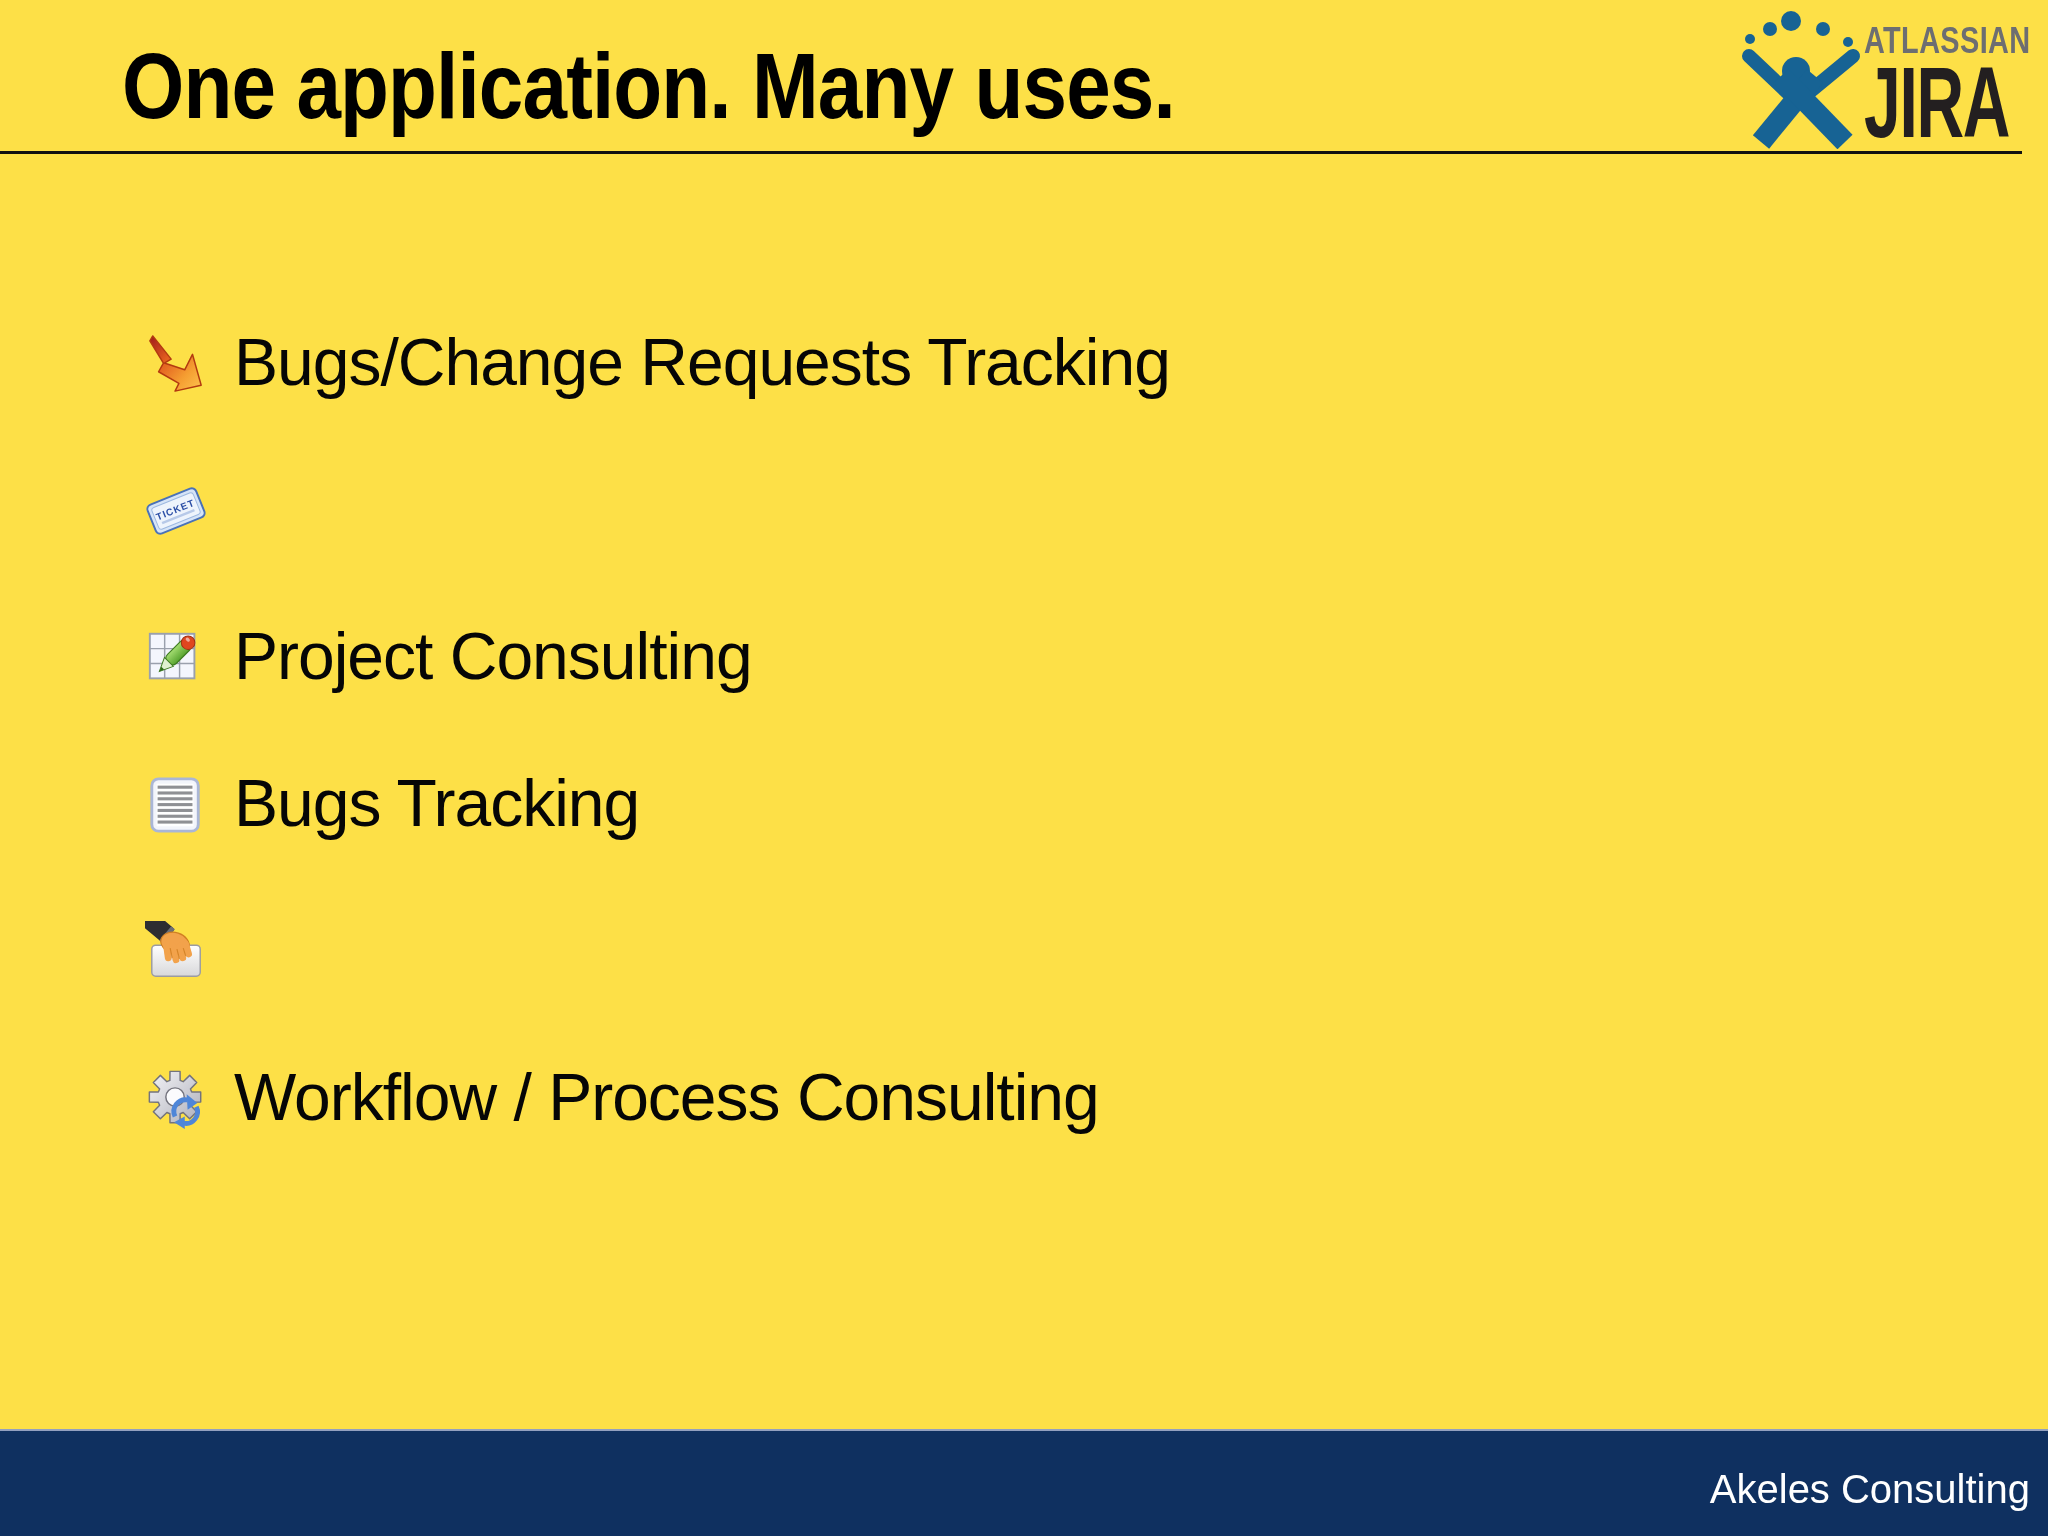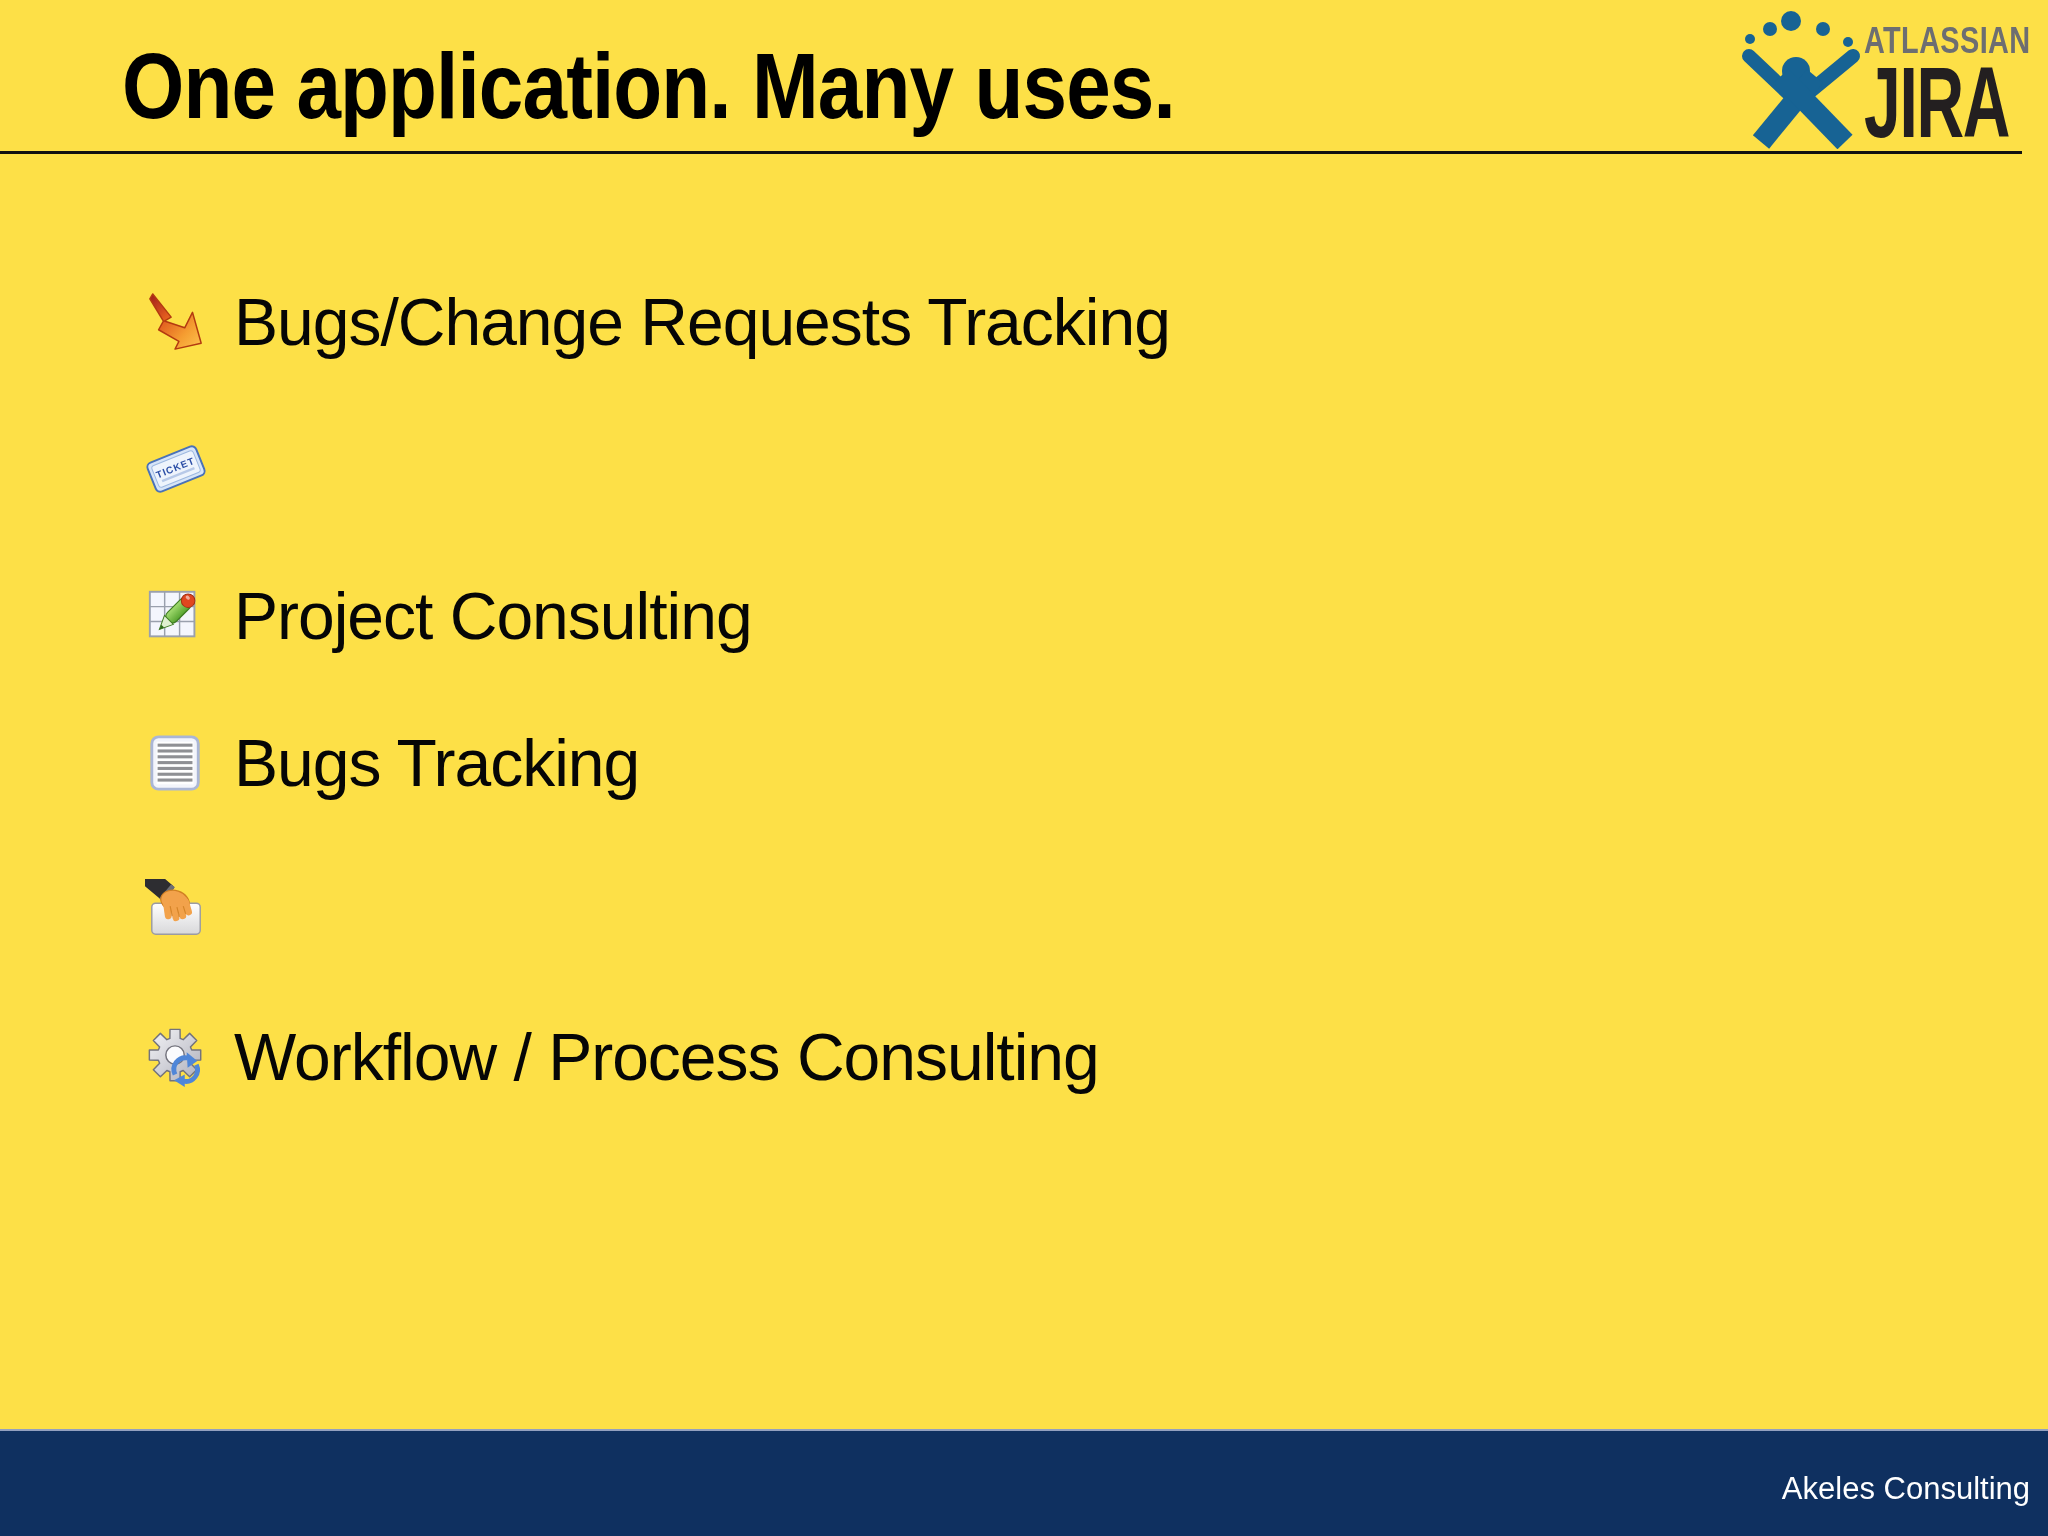--- a/index.html
+++ b/index.html
@@ -76,21 +76,21 @@
   }
 
   
   .uses-list {
     position: absolute;
     left: 145px;
     top: 248px;
   }
   .row {
     display: flex;
-    align-items: center;
+    align-items: flex-end;
     height: 147px;
   }
   .row svg.bullet-icon {
     width: 62px;
     height: 62px;
     margin-right: 27px;
     flex: none;
   }
   .row .label {
     font-size: 66px;
@@ -110,21 +110,21 @@
     background: #0f3060;
     border-top: 2px solid #93a0bf;
     display: flex;
     align-items: center;
     justify-content: flex-end;
     padding-right: 18px;
     padding-top: 10px;
   }
   .footer .company {
     color: #ffffff;
-    font-size: 31px;
+    font-size: 40px;
     line-height: 1;
     white-space: nowrap;
     text-align: center;
   }
 </style>
 </head>
 <body>
 
 <svg width="0" height="0" style="position:absolute" aria-hidden="true">
   <defs>

